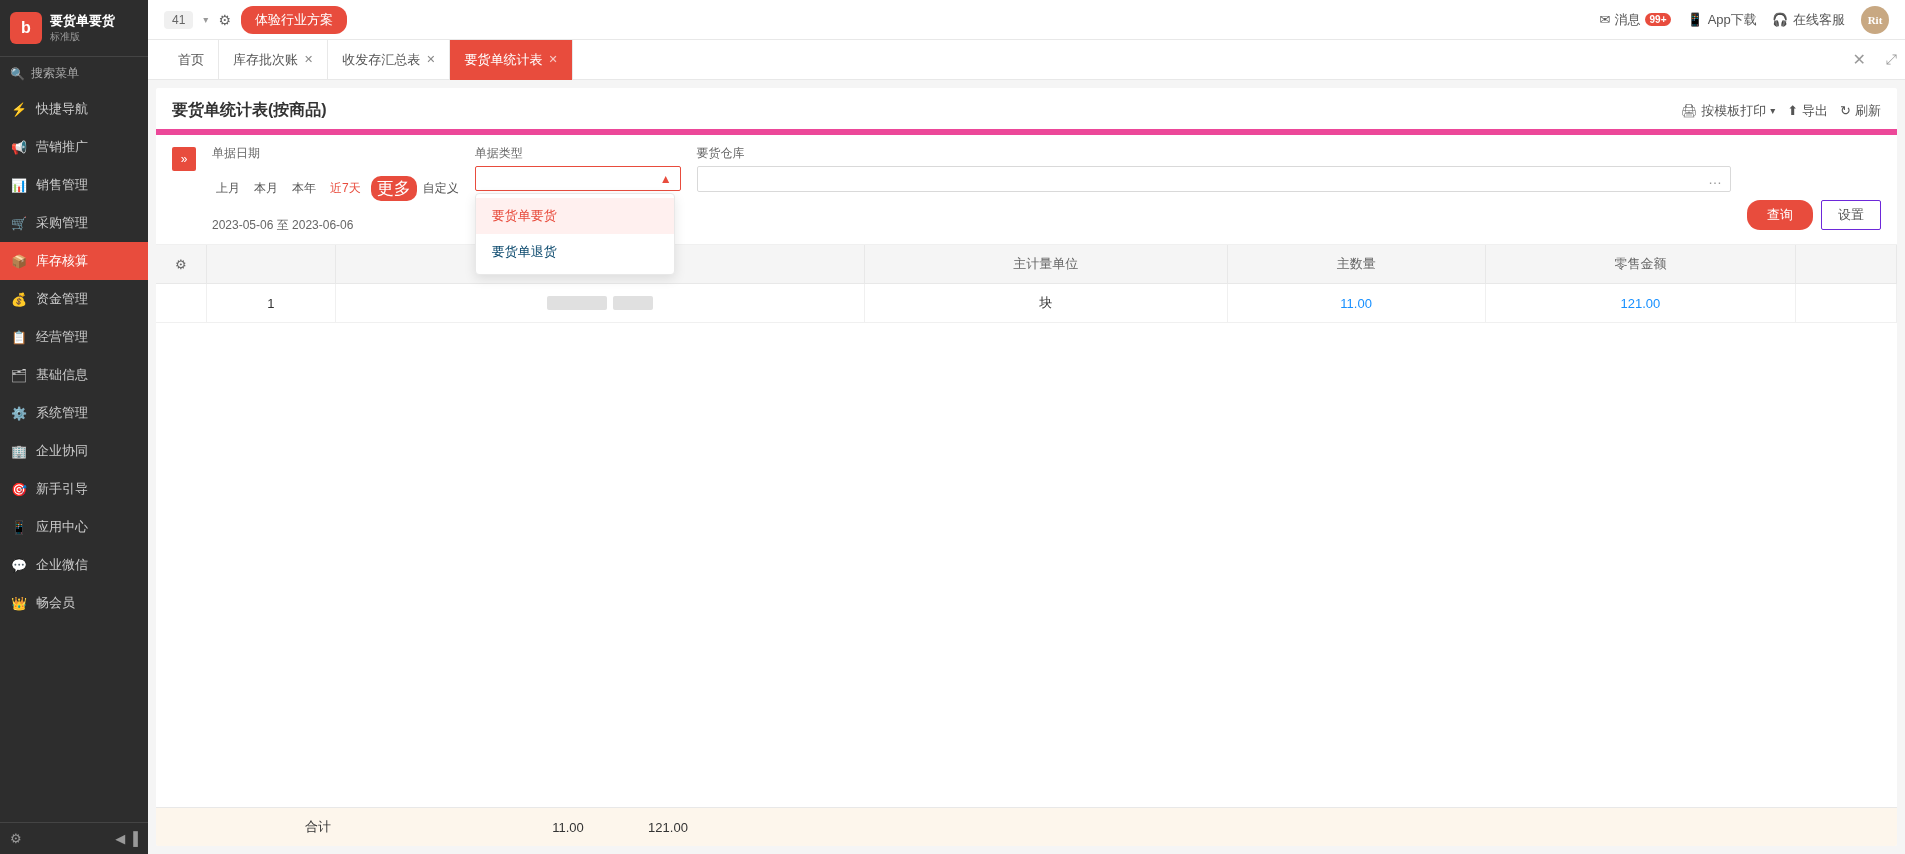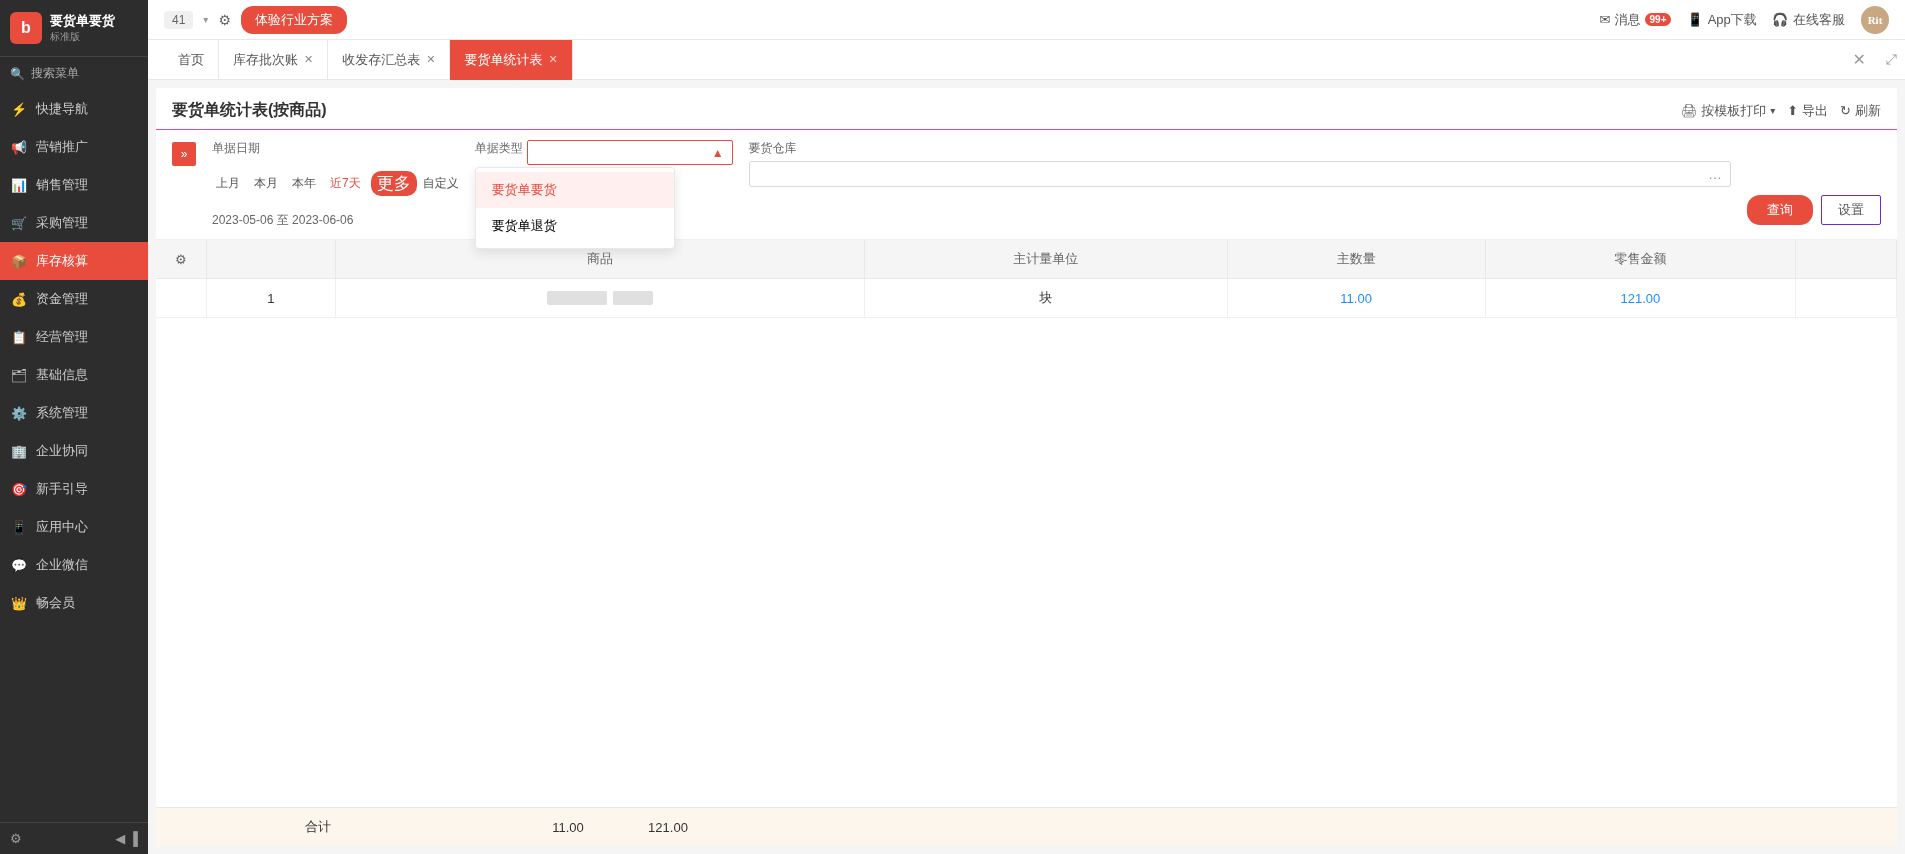--- a/index.html
+++ b/index.html
@@ -210,21 +210,21 @@
       overflow: hidden;
       border-radius: 2px;
     }
 
     
     .page-title-bar {
       display: flex;
       align-items: center;
       justify-content: space-between;
       padding: 12px 16px 8px;
-      border-bottom: 1px solid #ec4899;
+      border-bottom: 6px solid #ec4899;
       flex-shrink: 0;
     }
     .page-title {
       font-size: 16px;
       font-weight: bold;
       color: #333;
     }
     .page-actions {
       display: flex;
       align-items: center;
@@ -295,21 +295,21 @@
       border-radius: 10px;
       padding: 1px 6px;
       font-size: 17px;
       cursor: pointer;
     }
     .date-custom { font-size: 12px; color: #555; cursor: pointer; }
     .date-range { font-size: 12px; color: #666; margin-top: 2px; }
 
     .filter-type-group {
       display: flex;
-      flex-direction: row;
+      flex-direction: column;
       gap: 4px;
       position: relative;
     }
     .filter-type-input {
       display: flex;
       align-items: center;
       border: 1px solid #e84c3d;
       border-radius: 2px;
       padding: 4px 8px;
       min-width: 200px;
@@ -390,21 +390,21 @@
       border: 1px solid #e8e8e8;
       border-radius: 4px;
       box-shadow: 0 4px 12px rgba(0,0,0,0.1);
       z-index: 100;
       min-width: 200px;
       padding: 4px 0;
     }
     .dropdown-item {
       padding: 9px 16px;
       font-size: 13px;
-      color: #000000;
+      color: #0c4a6e;
       cursor: pointer;
     }
     .dropdown-item.selected { background: #fff0ef; color: #e84c3d; }
 
     
     .table-area {
       flex: 1;
       overflow: auto;
       display: flex;
       flex-direction: column;

